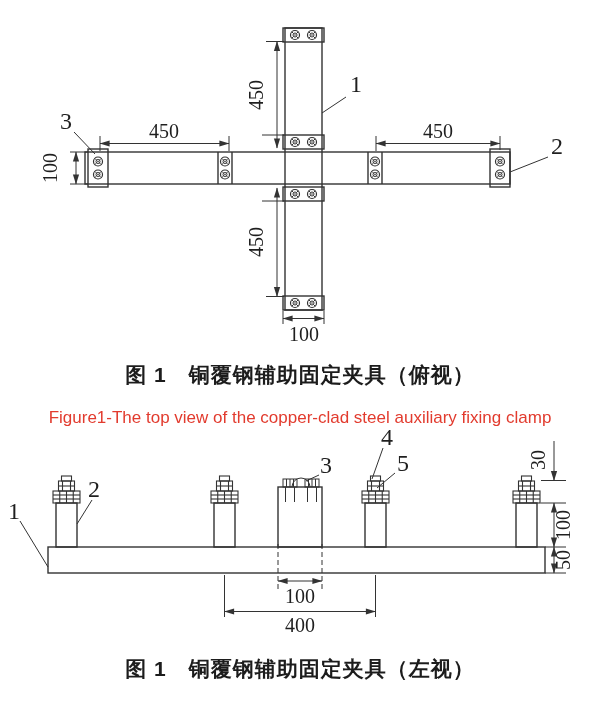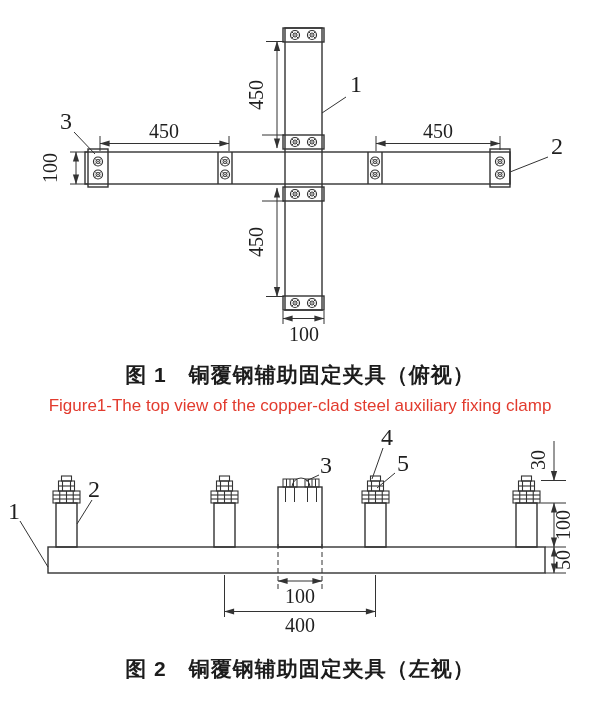--- a/index.html
+++ b/index.html
@@ -9,21 +9,21 @@
   .t { stroke:#333333; stroke-width:1; fill:none; }     
   .dsh { stroke:#333333; stroke-width:1; fill:none; stroke-dasharray:5 3; }
   .dim { font:20px "Liberation Serif", serif; fill:#1f1f1f; }
   .lbl { font:24px "Liberation Serif", serif; fill:#1f1f1f; }
   .caption-zh { position:absolute; left:0; width:600px; text-align:center;
     font-family:"Liberation Sans", sans-serif; font-weight:700; font-size:21px;
     color:#1c1c1c; letter-spacing:1px; }
   .caption-en { position:absolute; left:0; width:600px; text-align:center;
     font-family:"Liberation Sans", sans-serif; font-size:17px; color:#e23b2e; }
   #cap1zh { top:361px; }
-  #cap1en { top:396px; }
+  #cap1en { top:408px; }
   #cap2en { top:637px; }
   #cap2zh { top:655px; }
 </style>
 </head>
 <body>
 
 <div class="page">
 
 <svg width="600" height="725" viewBox="0 0 600 725">
   <defs>
@@ -231,15 +231,15 @@
     </g>
     <g>
       <line class="t" x1="395" y1="473" x2="377" y2="488"></line>
       <text class="lbl" x="397" y="471">5</text>
     </g>
   </g>
 </svg>
 
 <div id="cap1zh" class="caption-zh">图 1　铜覆钢辅助固定夹具（俯视）</div>
 <div id="cap1en" class="caption-en">Figure1-The top view of the copper-clad steel auxiliary fixing clamp</div>
-<div id="cap2zh" class="caption-zh">图 2　铜覆钢辅助固定夹具（左视）</div>
+<div id="cap2zh" class="caption-zh">图 1　铜覆钢辅助固定夹具（左视）</div>
 
 </div>
 
 </body></html>

